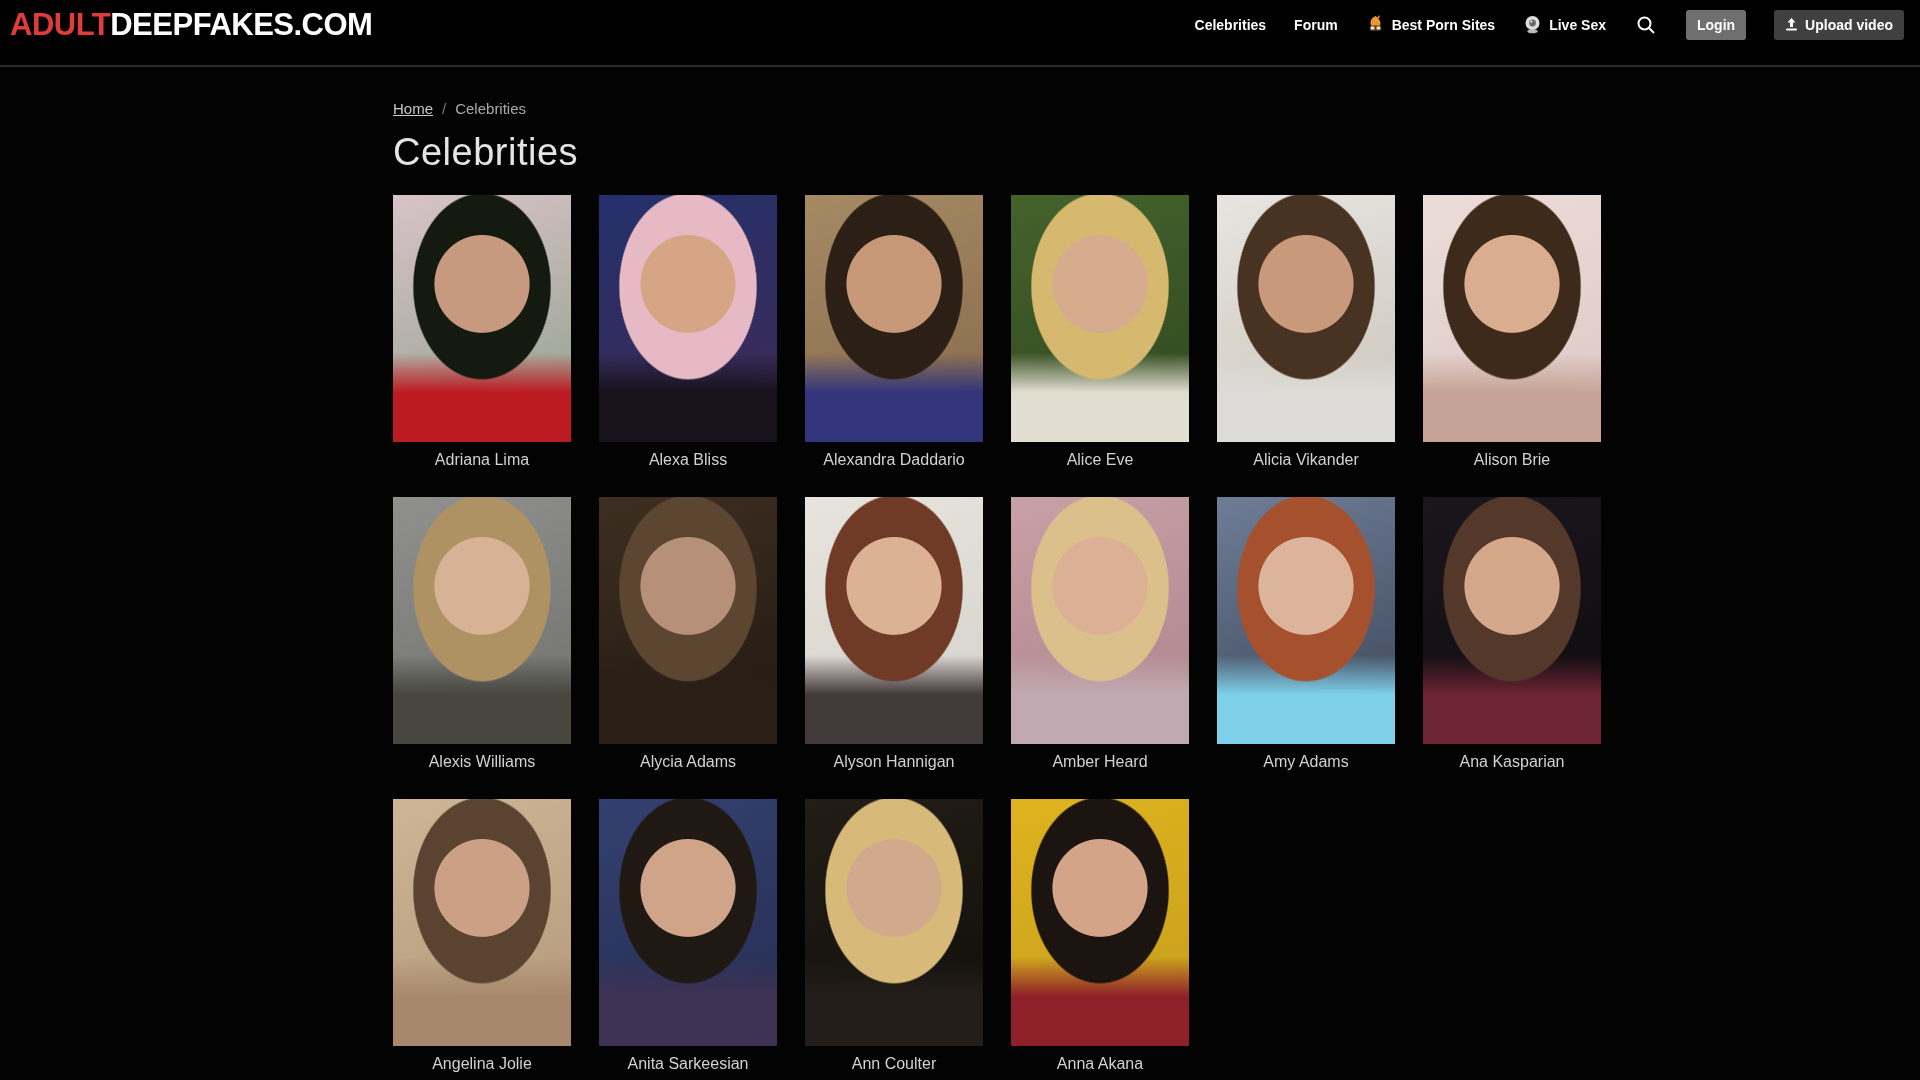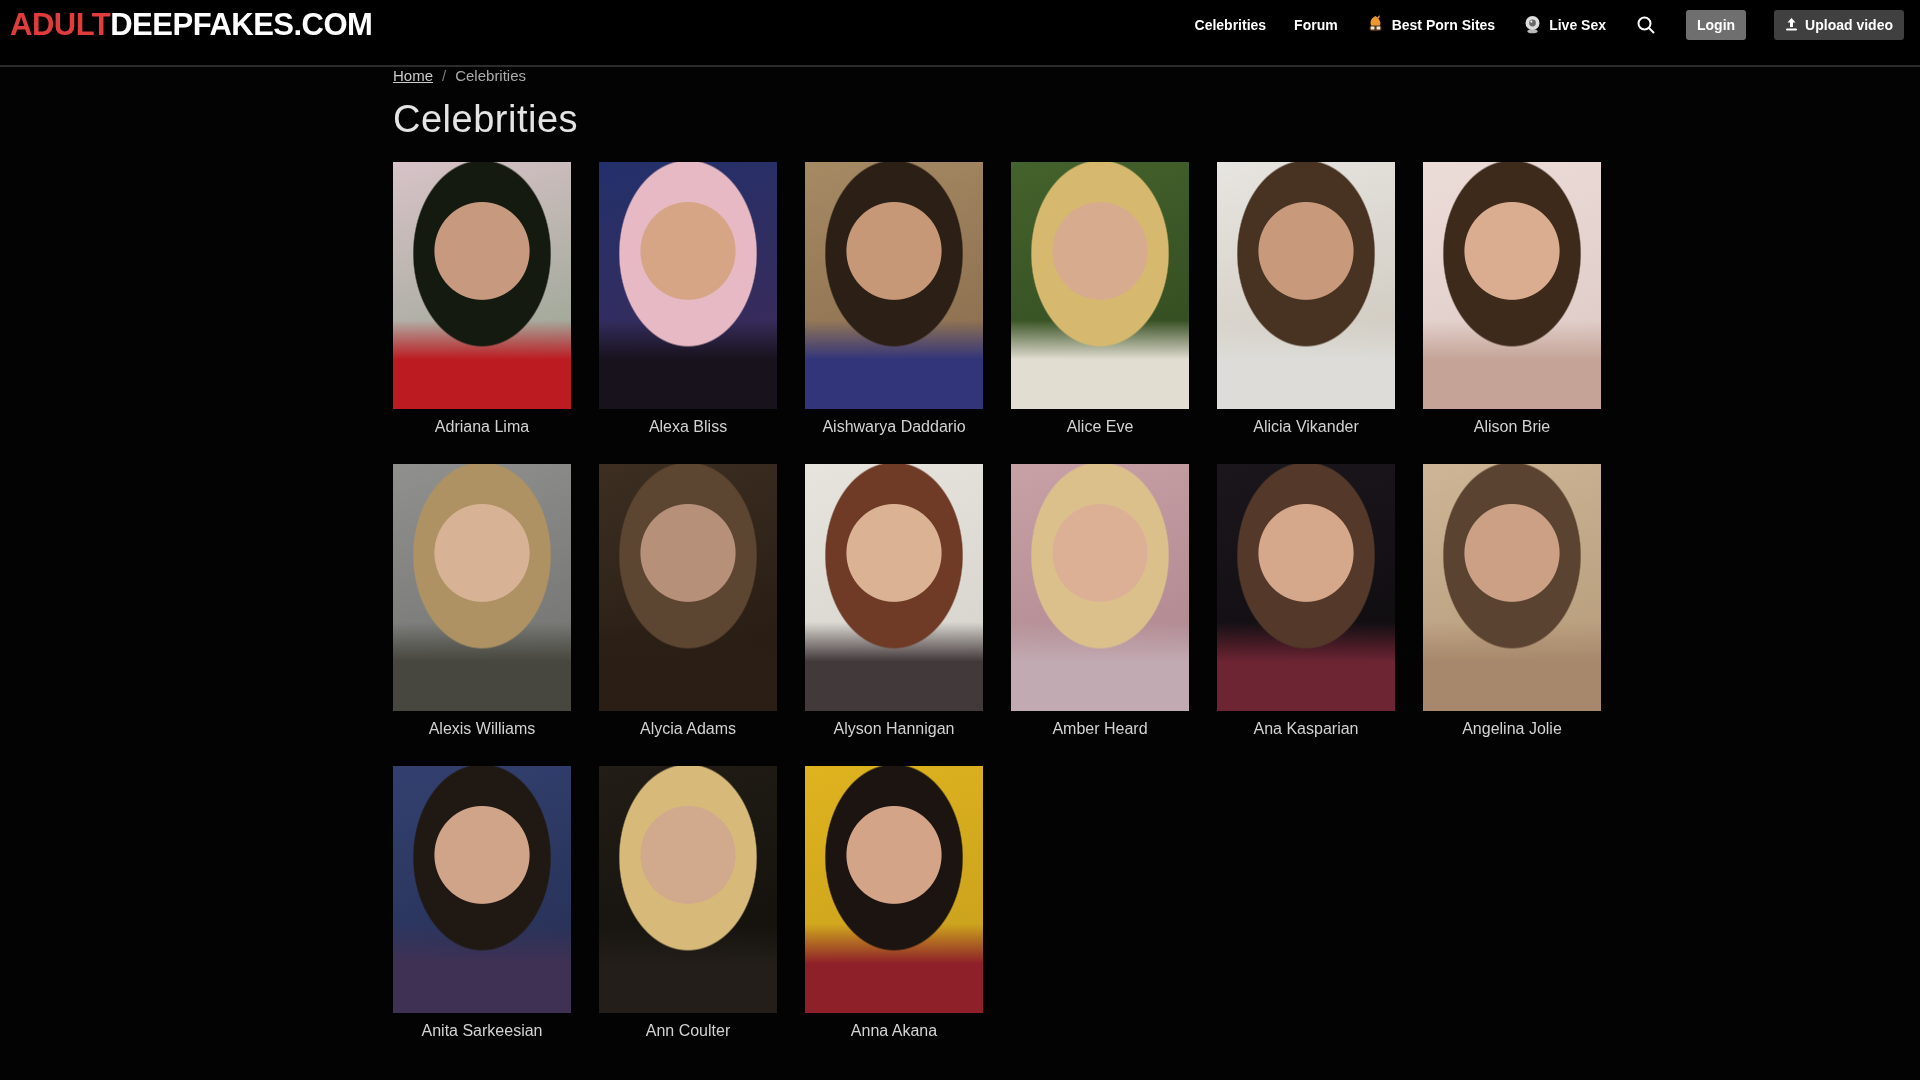--- a/index.html
+++ b/index.html
@@ -21,21 +21,21 @@
   .icn { display:inline-flex; align-items:center; justify-content:center; }
   .btn { border-radius:3px; padding:8px 11px; font-size:14px; font-weight:600;
          color:#fff; text-decoration:none; display:flex; align-items:center; gap:6px;
          cursor:pointer; line-height:1; }
   .btn-login { background:#6f6f6f; }
   .btn-upload { background:#e3403a; }
   .search-link { padding:2px; }
 
   
   .main { width:1134px; margin:0 auto; }
-  .breadcrumb { font-size:15px; display:flex; gap:9px; align-items:baseline; }
+  .breadcrumb { margin-top:33px; font-size:15px; display:flex; gap:9px; align-items:baseline; }
   .breadcrumb a { color:#c9c9c9; text-decoration:underline; cursor:pointer; }
   .breadcrumb .sep { color:#7a7a7a; }
   .breadcrumb .cur { color:#ababab; }
   .page-title { margin:14px 0 0; font-size:38px; font-weight:300; color:#e4e4e4;
                 letter-spacing:0.5px; }
 
   .grid { margin-top:21px; display:grid; grid-template-columns:repeat(6, 178px);
           column-gap:13px; row-gap:27px;gap:28px; }
   .card { display:block; text-decoration:none; cursor:pointer; }
   .photo { width:178px; height:247px; background:#222; }
@@ -115,21 +115,21 @@
   </a>
 
 
   <a class="card">
     <div class="photo" style="background: radial-gradient(27% 20% at 50% 36%, rgb(213, 165, 133) 98%, rgba(0, 0, 0, 0) 100%), radial-gradient(39% 38% at 50% 37%, rgb(231, 185, 196) 98%, rgba(0, 0, 0, 0) 100%), linear-gradient(rgba(0, 0, 0, 0) 64%, rgb(23, 18, 28) 80%), linear-gradient(160deg, rgb(35, 48, 107), rgb(64, 42, 85));"></div>
     <div class="name">Alexa Bliss</div>
   </a>
 
   <a class="card">
     <div class="photo" style="background: radial-gradient(27% 20% at 50% 36%, rgb(198, 152, 119) 98%, rgba(0, 0, 0, 0) 100%), radial-gradient(39% 38% at 50% 37%, rgb(44, 31, 22) 98%, rgba(0, 0, 0, 0) 100%), linear-gradient(rgba(0, 0, 0, 0) 64%, rgb(51, 53, 122) 80%), linear-gradient(160deg, rgb(165, 138, 100), rgb(135, 105, 74));"></div>
-    <div class="name">Aishwarya Daddario</div>
+    <div class="name">Alexandra Daddario</div>
   </a>
 
 
   <a class="card">
     <div class="photo" style="background: radial-gradient(27% 20% at 50% 36%, rgb(215, 171, 141) 98%, rgba(0, 0, 0, 0) 100%), radial-gradient(39% 38% at 50% 37%, rgb(214, 185, 110) 98%, rgba(0, 0, 0, 0) 100%), linear-gradient(rgba(0, 0, 0, 0) 64%, rgb(226, 221, 209) 80%), linear-gradient(160deg, rgb(68, 98, 44), rgb(49, 72, 31));"></div>
     <div class="name">Alice Eve</div>
   </a>
 
   <a class="card">
     <div class="photo" style="background: radial-gradient(27% 20% at 50% 36%, rgb(201, 153, 123) 98%, rgba(0, 0, 0, 0) 100%), radial-gradient(39% 38% at 50% 37%, rgb(72, 51, 34) 98%, rgba(0, 0, 0, 0) 100%), linear-gradient(rgba(0, 0, 0, 0) 64%, rgb(221, 220, 216) 80%), linear-gradient(160deg, rgb(231, 229, 225), rgb(203, 196, 184));"></div>
@@ -154,20 +154,24 @@
   <a class="card">
     <div class="photo" style="background: radial-gradient(27% 20% at 50% 36%, rgb(220, 178, 148) 98%, rgba(0, 0, 0, 0) 100%), radial-gradient(39% 38% at 50% 37%, rgb(111, 59, 39) 98%, rgba(0, 0, 0, 0) 100%), linear-gradient(rgba(0, 0, 0, 0) 64%, rgb(66, 57, 58) 80%), linear-gradient(160deg, rgb(231, 228, 222), rgb(212, 209, 203));"></div>
     <div class="name">Alyson Hannigan</div>
   </a>
 
   <a class="card">
     <div class="photo" style="background: radial-gradient(27% 20% at 50% 36%, rgb(220, 176, 149) 98%, rgba(0, 0, 0, 0) 100%), radial-gradient(39% 38% at 50% 37%, rgb(220, 192, 140) 98%, rgba(0, 0, 0, 0) 100%), linear-gradient(rgba(0, 0, 0, 0) 64%, rgb(194, 170, 178) 80%), linear-gradient(160deg, rgb(200, 161, 167), rgb(171, 132, 140));"></div>
     <div class="name">Amber Heard</div>
   </a>
 
+  <a class="card">
+    <div class="photo" style="background: radial-gradient(27% 20% at 50% 36%, rgb(220, 180, 156) 98%, rgba(0, 0, 0, 0) 100%), radial-gradient(39% 38% at 50% 37%, rgb(165, 81, 46) 98%, rgba(0, 0, 0, 0) 100%), linear-gradient(rgba(0, 0, 0, 0) 64%, rgb(126, 208, 232) 80%), linear-gradient(160deg, rgb(110, 125, 150), rgb(58, 68, 86));"></div>
+    <div class="name">Amy Adams</div>
+  </a>
 
   <a class="card">
     <div class="photo" style="background: radial-gradient(27% 20% at 50% 36%, rgb(214, 168, 139) 98%, rgba(0, 0, 0, 0) 100%), radial-gradient(39% 38% at 50% 37%, rgb(84, 57, 42) 98%, rgba(0, 0, 0, 0) 100%), linear-gradient(rgba(0, 0, 0, 0) 64%, rgb(109, 36, 51) 80%), linear-gradient(160deg, rgb(27, 22, 28), rgb(13, 11, 14));"></div>
     <div class="name">Ana Kasparian</div>
   </a>
 
   <a class="card">
     <div class="photo" style="background: radial-gradient(27% 20% at 50% 36%, rgb(203, 160, 132) 98%, rgba(0, 0, 0, 0) 100%), radial-gradient(39% 38% at 50% 37%, rgb(90, 67, 48) 98%, rgba(0, 0, 0, 0) 100%), linear-gradient(rgba(0, 0, 0, 0) 64%, rgb(168, 136, 108) 80%), linear-gradient(160deg, rgb(205, 181, 149), rgb(178, 152, 119));"></div>
     <div class="name">Angelina Jolie</div>
   </a>

